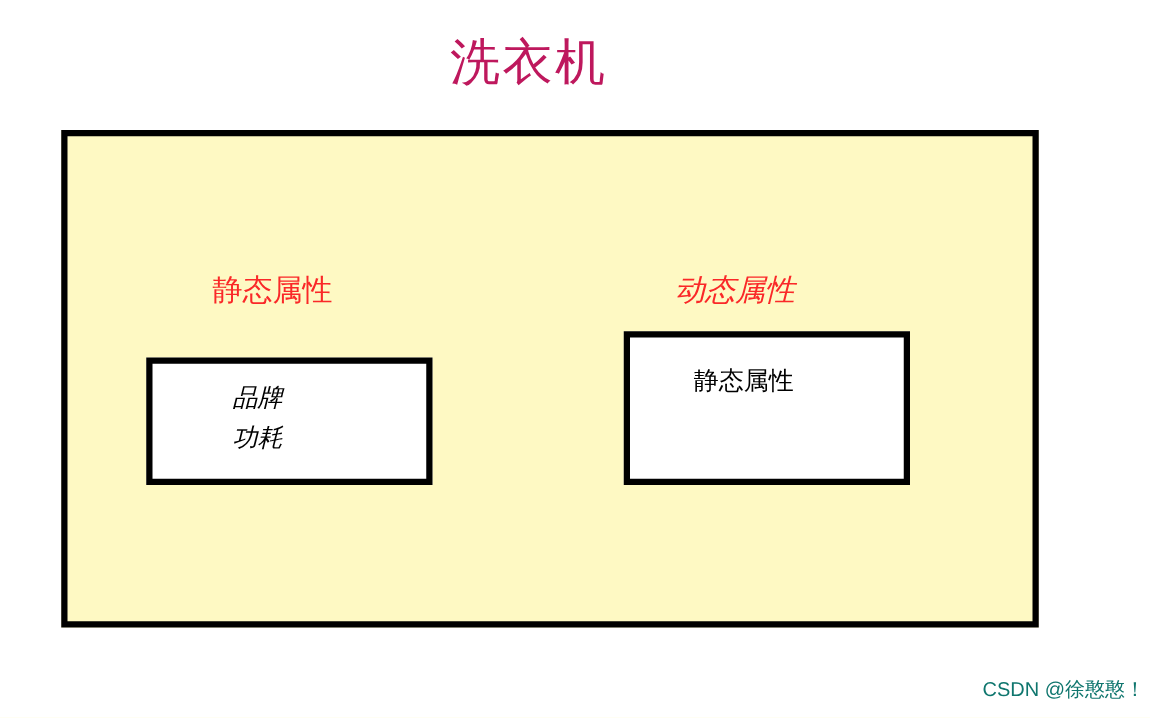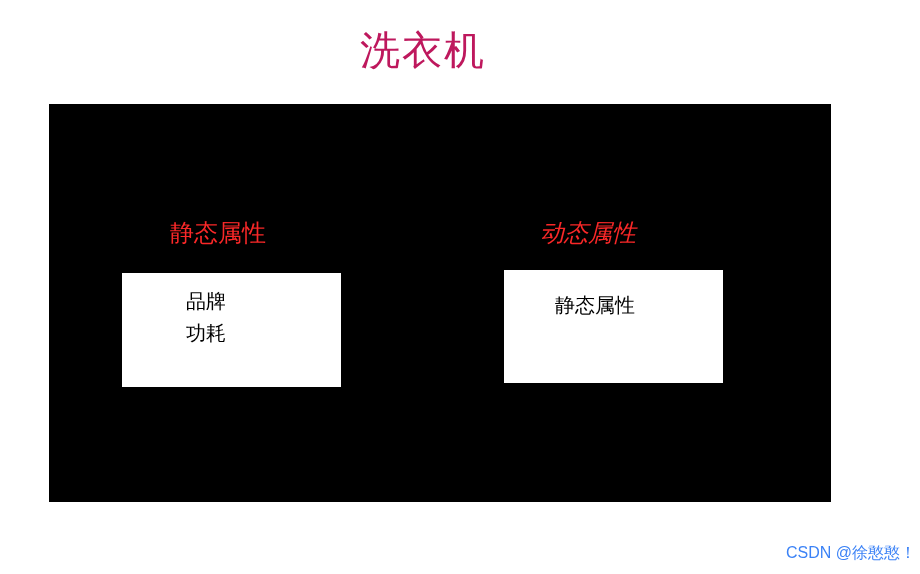--- a/index.html
+++ b/index.html
@@ -29,21 +29,21 @@
     white-space: nowrap;
   }
   .outer-box {
     position: absolute;
     left: 49px;
     top: 104px;
     width: 782px;
     height: 398px;
     border: 5px solid #000000;
     box-sizing: border-box;
-    background: #000000;
+    background: #fef9c3;
   }
   .group-label {
     position: absolute;
     margin: 0;
     font-size: 24px;
     font-weight: 500;
     line-height: 28px;
     white-space: nowrap;
   }
   .group-label.static {
@@ -56,25 +56,26 @@
   }
   .inner-box {
     position: absolute;
     border: 5px solid #000000;
     box-sizing: border-box;
     background: #ffffff;
     font-size: 20px;
   }
   .inner-box.static-box {
     left: 63px;
-    top: 159px;
+    top: 177px;
     width: 229px;
-    height: 124px;
+    height: 102px;
     padding: 12px 0 0 64px;
     line-height: 32px;
+    font-style: italic;
   }
   .inner-box.dynamic-box {
     left: 445px;
     top: 156px;
     width: 229px;
     height: 123px;
     padding: 19px 0 0 51px;
     line-height: 33px;
   }
   .attr-item {
@@ -107,15 +108,15 @@
     </div>
 
     <div class="group-label dynamic" style="color: rgb(250, 40, 40); font-style: italic;">动态属性</div>
 
     <div class="inner-box dynamic-box">
       <div class="attr-item">静态属性</div>
     </div>
 
   </div>
 
-  <div class="watermark" style="color: #3b82f6;">CSDN @徐憨憨！</div>
+  <div class="watermark" style="color: #0f766e;">CSDN @徐憨憨！</div>
 
 </div>
 
 </body></html>

